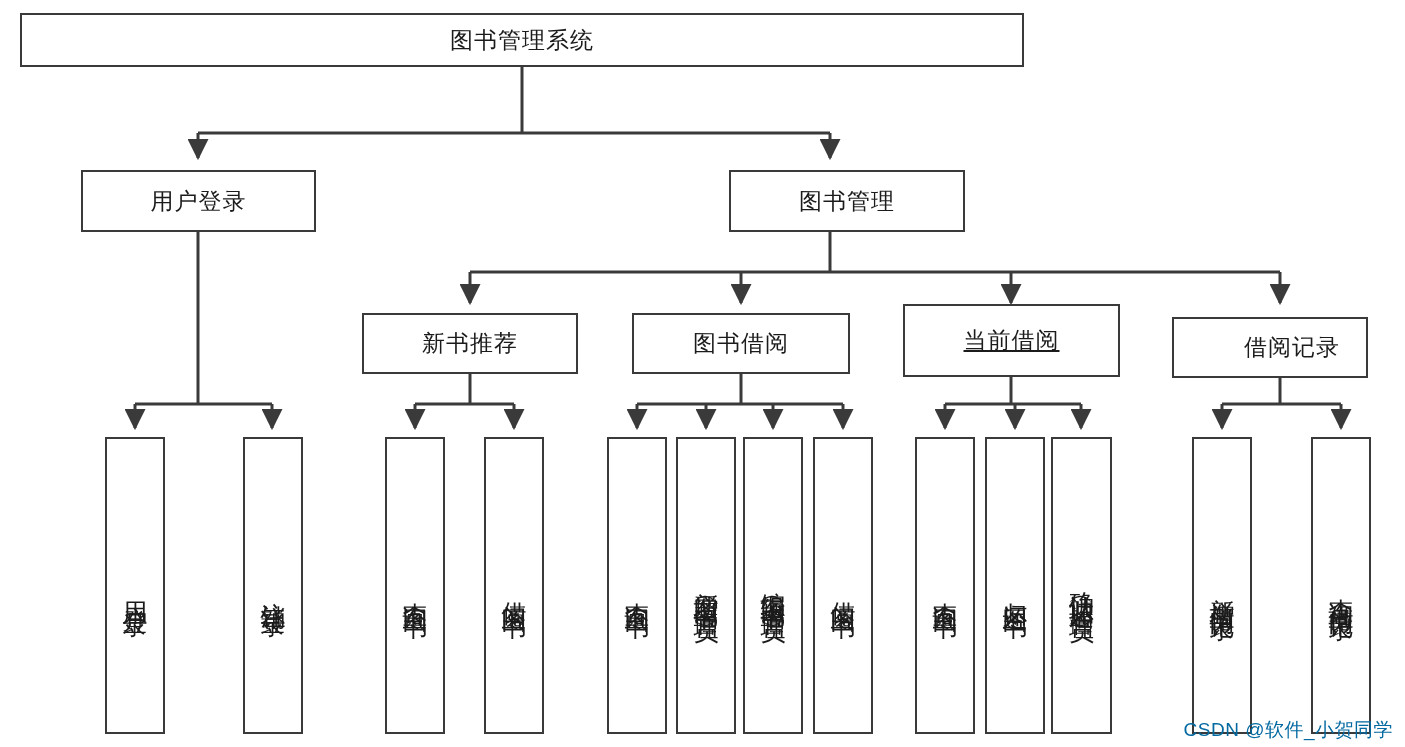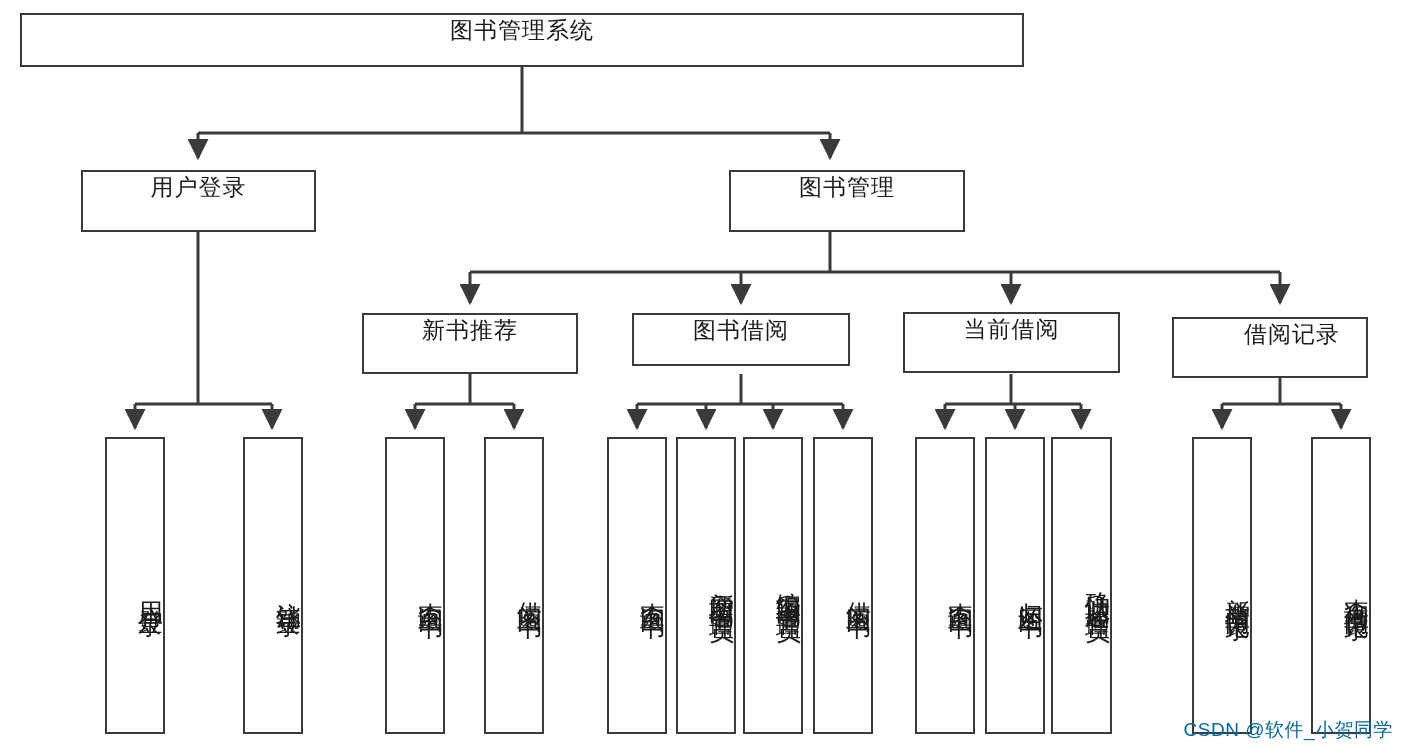--- a/index.html
+++ b/index.html
@@ -24,20 +24,21 @@
     width: 1405px;
     height: 747px;
     pointer-events: none;
   }
   .node {
     position: absolute;
     box-sizing: border-box;
     background: #ffffff;
     border: 2px solid #3a3a3a;
     display: flex;
+    align-items: center;
     justify-content: center;
     color: #1b1b1b;
   }
   .node.horiz {
     font-size: 23px;
     letter-spacing: 1px;
   }
   .node.vert {
     writing-mode: vertical-rl;
     text-orientation: upright;
@@ -123,24 +124,24 @@
   <div class="node horiz" style="left:81px; top:170px; width:235px; height:62px;">
     <span class="label">用户登录</span>
   </div>
   <div class="node horiz" style="left:729px; top:170px; width:236px; height:62px;">
     <span class="label">图书管理</span>
   </div>
 
   <div class="node horiz" style="left:362px; top:313px; width:216px; height:61px;">
     <span class="label">新书推荐</span>
   </div>
-  <div class="node horiz" style="left:632px; top:313px; width:218px; height:53px;">
+  <div class="node horiz" style="left:632px; top:313px; width:218px; height:61px;">
     <span class="label">图书借阅</span>
   </div>
-  <div class="node horiz" style="left:903px; top:312px; width:217px; height:61px;">
+  <div class="node horiz" style="left:903px; top:304px; width:217px; height:73px;text-decoration:underline;">
     <span class="label">当前借阅</span>
   </div>
   <div class="node horiz" style="left:1172px; top:317px; width:196px; height:61px;padding-left:44px;">
     <span class="label">借阅记录</span>
   </div>
 
   <div class="node vert" style="left:105px; top:437px; width:60px; height:297px;">
     <span class="label">用户登录</span>
   </div>
   <div class="node vert" style="left:243px; top:437px; width:60px; height:297px;">

